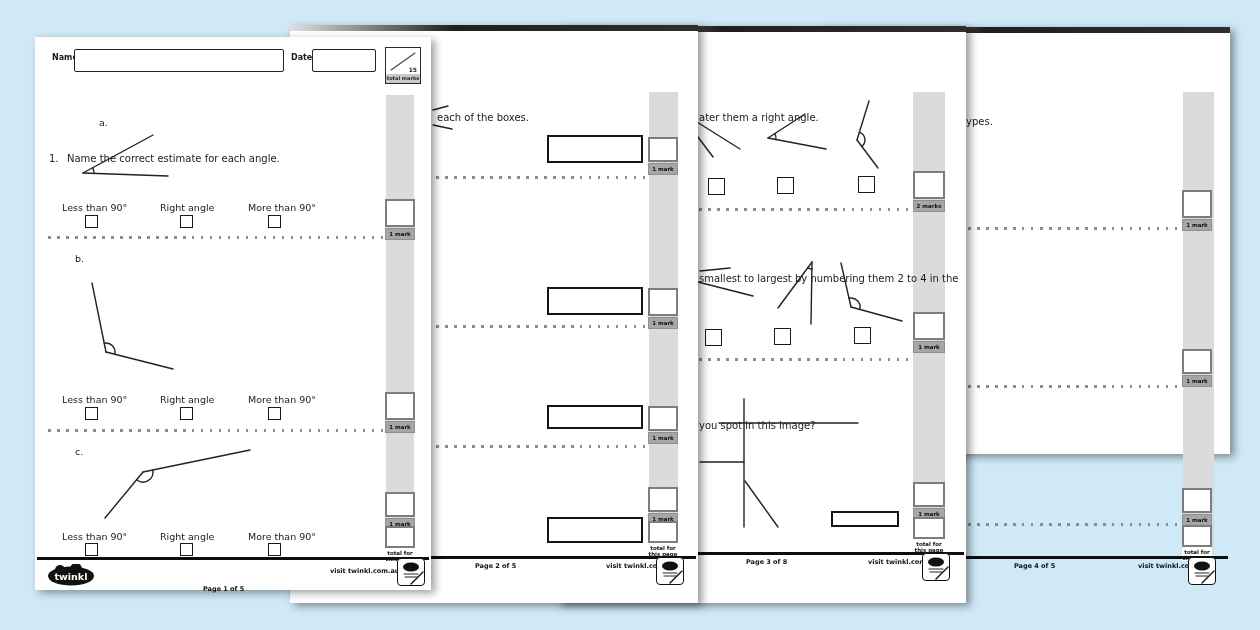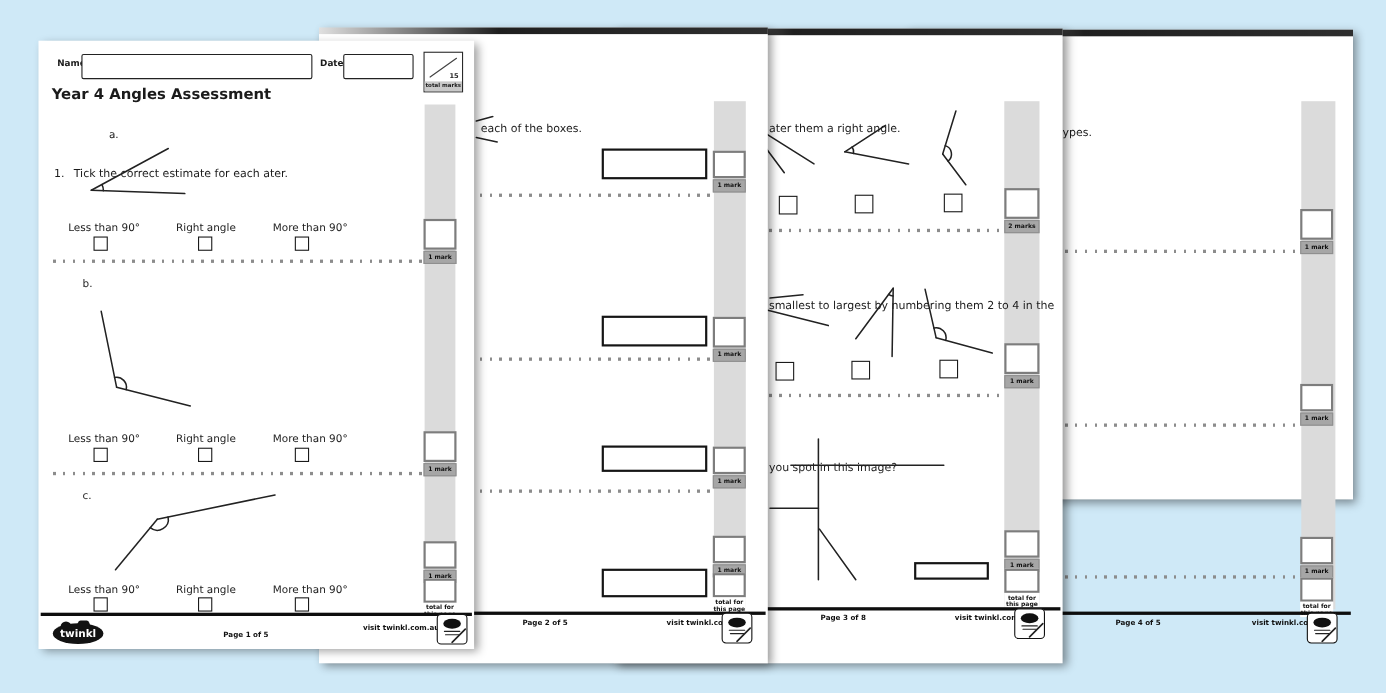--- a/index.html
+++ b/index.html
@@ -263,24 +263,23 @@
     <div class="tmbox" style="left:350px;top:10px;">
       <div class="tmslash">
         <svg width="34" height="26" style="position:absolute;left:0;top:0;">
           <line x1="5" y1="22" x2="29" y2="5" style="stroke-width:1.1;stroke:#444"></line>
         </svg>
         <span class="tmval">15</span>
       </div>
       <div class="tmcap">total marks</div>
     </div>
 
-    <span class="abs txt title" style="left:12px;top:41px;">Year 4 Angles Assessment</span>
 
     <span class="abs txt qtext" style="left:14px;top:68px;">1.</span>
-    <span class="abs txt qtext" style="left:32px;top:68px;">Tick the correct estimate for each ater.</span>
+    <span class="abs txt qtext" style="left:32px;top:68px;">Name the correct estimate for each angle.</span>
 
     <span class="abs txt partlabel" style="left:64px;top:80px;">a.</span>
     <svg class="figsvg" style="left:20px;top:88px;" width="150" height="60">
       <line x1="28" y1="48" x2="113" y2="51"></line>
       <line x1="28" y1="48" x2="98" y2="10"></line>
       <path d="M39,48.4 A11,11 0 0 0 37.7,42.8"></path>
     </svg>
     <span class="abs txt optlabel" style="left:27px;top:165px;">Less than 90°</span>
     <span class="abs txt optlabel" style="left:125px;top:165px;">Right angle</span>
     <span class="abs txt optlabel" style="left:213px;top:165px;">More than 90°</span>
@@ -336,21 +335,21 @@
 
     <div class="footline" style="top:520px;"></div>
     <div class="logo" style="left:12px;top:527px;">
       <svg width="48" height="22">
         <ellipse cx="24" cy="12" rx="23" ry="9.5" fill="#121212" stroke="none"></ellipse>
         <circle cx="13" cy="6" r="5" fill="#121212" stroke="none"></circle>
         <circle cx="29" cy="5" r="6" fill="#121212" stroke="none"></circle>
         <text x="24" y="15.5" text-anchor="middle" fill="#fff" stroke="none" font-size="9.5" font-weight="bold" font-family="DejaVu Sans, sans-serif">twinkl</text>
       </svg>
     </div>
-    <span class="pageno" style="left:168px;top:536px;text-align:center;">Page 1 of 5</span>
+    <span class="pageno" style="left:168px;top:548px;text-align:center;">Page 1 of 5</span>
     <span class="visit" style="left:295px;top:530px;">visit twinkl.com.au</span>
     <div class="badge" style="left:362px;top:521px;">
       <svg width="26" height="26">
         <ellipse cx="13" cy="8" rx="8" ry="4.5" fill="#111" stroke="none"></ellipse>
         <line x1="6" y1="15" x2="20" y2="15" style="stroke-width:1"></line>
         <line x1="7" y1="18" x2="19" y2="18" style="stroke-width:1"></line>
         <line x1="13" y1="25" x2="25" y2="13" style="stroke-width:1.5"></line>
       </svg>
     </div>
   </div>

